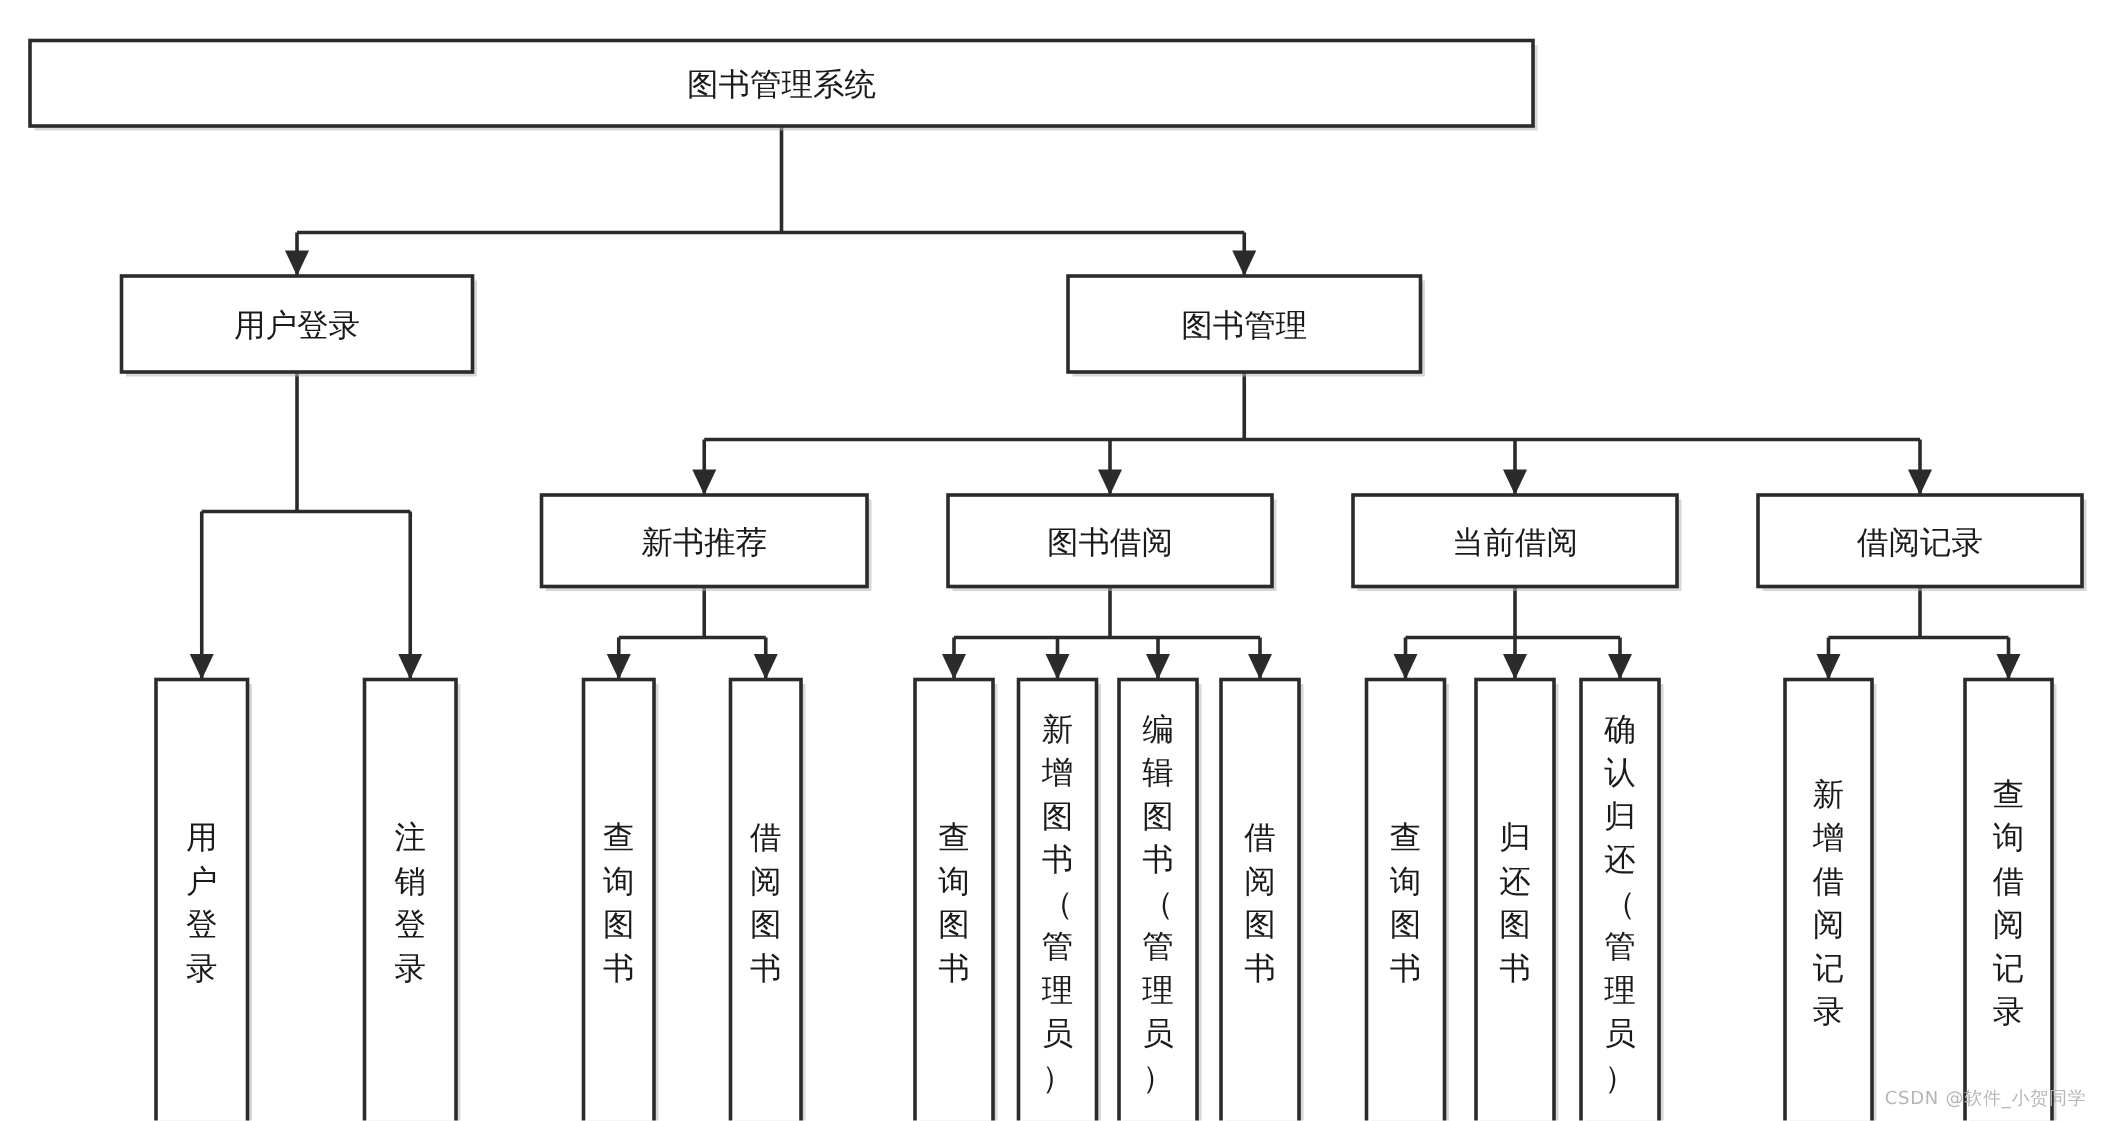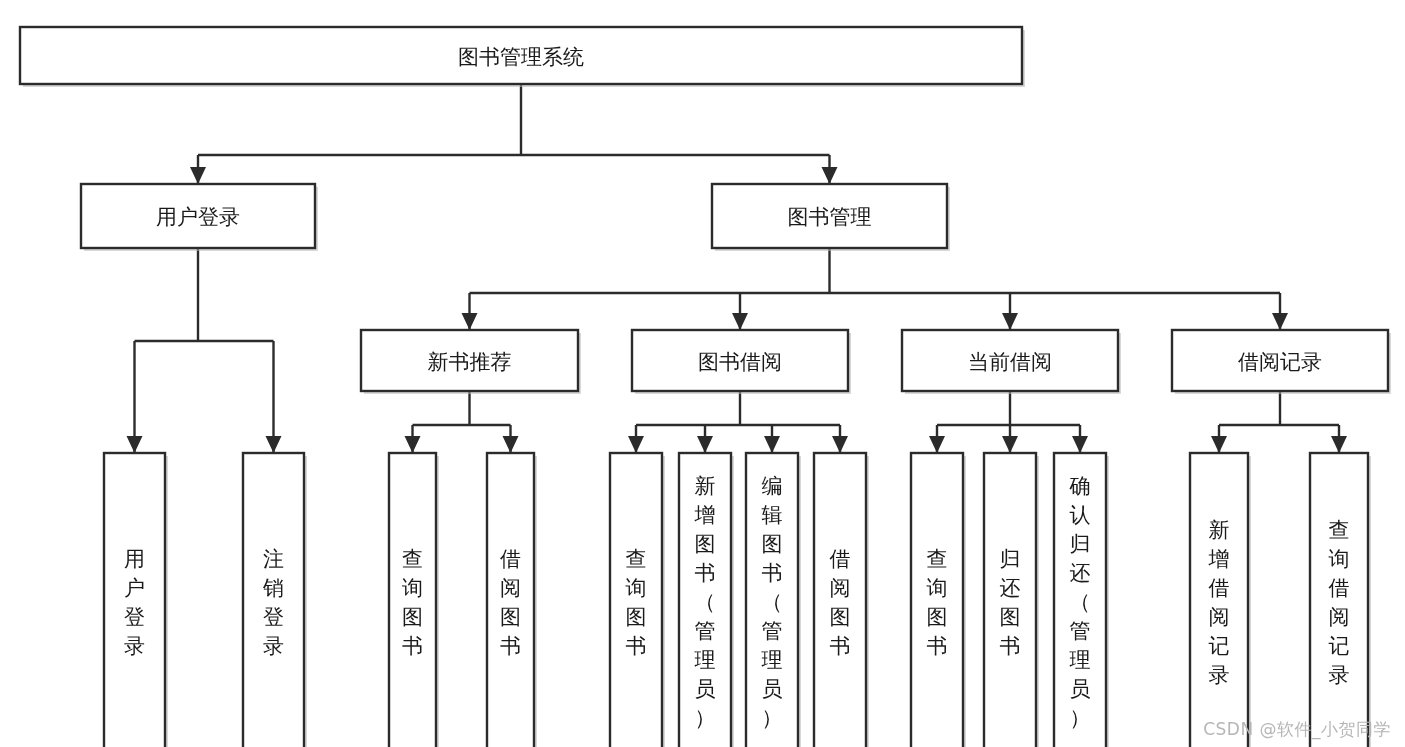--- a/index.html
+++ b/index.html
@@ -51,21 +51,21 @@
     font-family: "DejaVu Sans", "Liberation Sans", sans-serif;
     font-size: 21px;
     fill: #1a1a1a;
     text-anchor: middle;
   }
   .watermark {
     position: absolute;
     right: 14px;
     bottom: 6px;
     font-family: "DejaVu Sans", "Liberation Sans", sans-serif;
-    font-size: 17px;
+    font-size: 12px;
     color: #b6b6b6;
     white-space: nowrap;
     letter-spacing: 0.5px;
   }
 </style>
 </head>
 <body>
 
 <div id="diagram-root">
   <svg id="tree-svg" width="1405" height="747" viewBox="0 0 1405 747" xmlns="http://www.w3.org/2000/svg">

